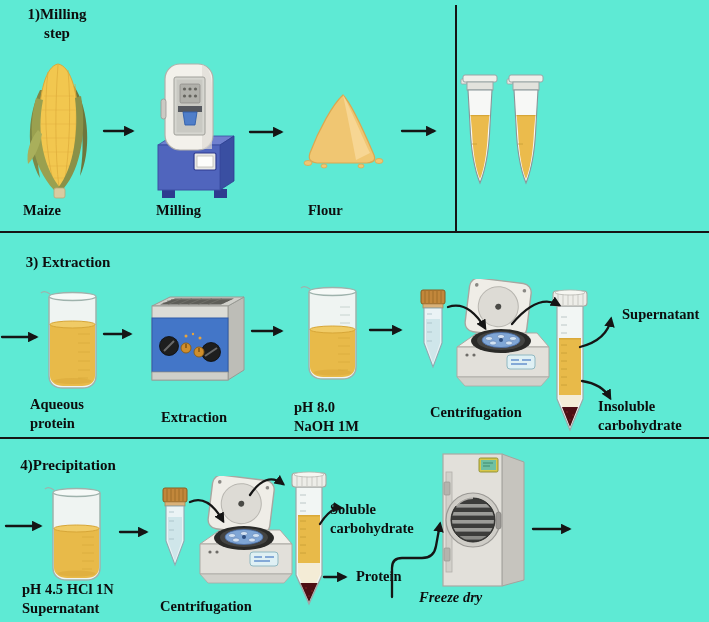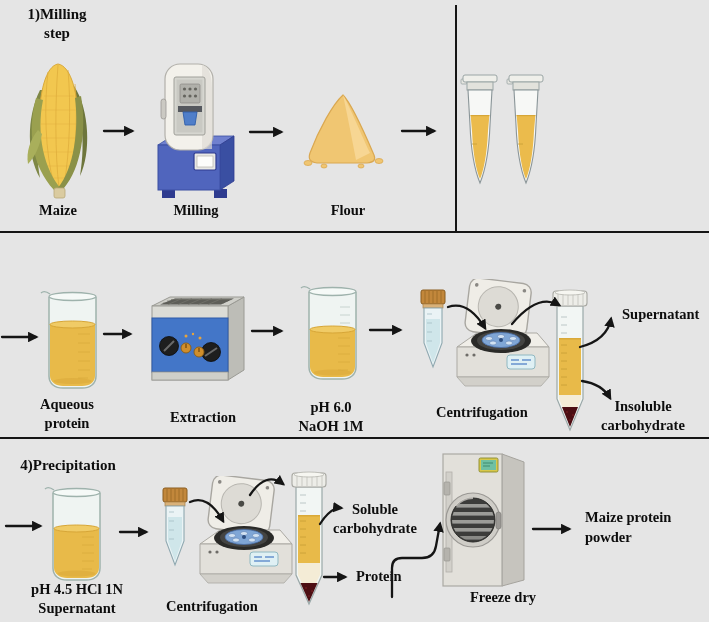--- a/index.html
+++ b/index.html
@@ -1,39 +1,40 @@
 <!DOCTYPE html>
 <html><head>
 <meta charset="utf-8">
 <style>
   html,body{margin:0;padding:0;background:#fff;}
-  #fig{position:relative;width:709px;height:622px;background:#e5e5e5;overflow:hidden;
+  #fig{position:relative;width:709px;height:622px;background:#5eead4;overflow:hidden;
        font-family:"Liberation Serif","DejaVu Serif",serif;}
   .abs{position:absolute;}
   .lbl{position:absolute;font-weight:bold;font-size:14.5px;color:#0d0d0d;
-       text-align:center;line-height:1.3;white-space:nowrap;}
+       line-height:1.3;white-space:nowrap;}
   .lbl.left{text-align:left;}
   .title{position:absolute;font-weight:bold;font-size:15px;color:#0d0d0d;
          text-align:center;line-height:1.25;white-space:nowrap;}
   .divider{position:absolute;background:#151515;}
   svg{display:block;}
 </style>
 </head>
 <body>
 
 <div id="fig">
 
   <div class="divider" style="left:0;top:231px;width:709px;height:2px;"></div>
   <div class="divider" style="left:0;top:437px;width:709px;height:2px;"></div>
   <div class="divider" style="left:455px;top:5px;width:2px;height:227px;"></div>
 
   <div class="title" style="left:14px;top:5px;width:86px;">
     <span>1)Milling</span><br>
     <span>step</span>
   </div>
+  <div class="title" style="left:18px;top:253px;width:100px;">3) Extraction</div>
   <div class="title" style="left:14px;top:456px;width:108px;">4)Precipitation</div>
 
   <svg class="abs" style="left:24px;top:56px;" width="70" height="144" viewBox="0 0 70 144">
     <path d="M16,34 C2,62 3,100 16,122 C10,86 13,54 24,34 Z" fill="#7E8745"></path>
     <path d="M50,30 C66,54 67,98 56,120 C62,84 58,50 42,32 Z" fill="#6E763C"></path>
     <path d="M34,8 C47,10 55,38 54,74 C53,106 45,128 35,133 C25,128 16,102 15,70 C15,36 22,10 34,8 Z" fill="#F2C74F" stroke="#D9A93B" stroke-width="1"></path>
     <g stroke="#DCAB3A" stroke-width="0.7" fill="none">
       <path d="M24,16 C20,48 21,98 30,128"></path>
       <path d="M34,9 C31,48 31,98 35,132"></path>
       <path d="M44,14 C47,48 46,96 40,129"></path>
@@ -173,21 +174,21 @@
     <g stroke="#BECBC7" stroke-width="0.8">
       <line x1="40" y1="22" x2="50" y2="22"></line>
         <line x1="40" y1="30" x2="50" y2="30"></line>
         <line x1="40" y1="38" x2="50" y2="38"></line>
     </g>
     <ellipse cx="32.5" cy="87.5" rx="19" ry="3" fill="#D7A637" opacity="0.5"></ellipse>
     <ellipse cx="32.5" cy="6.5" rx="23.5" ry="4" fill="#F5F9F7" stroke="#9EB2AC" stroke-width="1.3"></ellipse>
     <path d="M10,4 C6,1 3,1 1,3" fill="none" stroke="#9EB2AC" stroke-width="1.3"></path>
   </svg>
   <div class="lbl" style="left:294px;top:398px;width:74px;">
-    <span>pH 6.0</span><br>
+    <span>pH 8.0</span><br>
     <span>NaOH 1M</span>
   </div>
 
   <svg class="abs" style="left:417px;top:289px;" width="32" height="82" viewBox="0 0 32 82">
     <rect x="4" y="1" width="24" height="14" rx="2" fill="#C2873B" stroke="#8A5C1E" stroke-width="1"></rect>
     <g stroke="#A06F2A" stroke-width="1">
       <line x1="8" y1="2" x2="8" y2="14"></line>
         <line x1="12" y1="2" x2="12" y2="14"></line>
         <line x1="16" y1="2" x2="16" y2="14"></line>
       <line x1="20" y1="2" x2="20" y2="14"></line>
@@ -409,26 +410,22 @@
     <g clip-path="url(#fdclip)">
       <rect x="14" y="58" width="42" height="3.6" fill="#9C9C98"></rect>
       <rect x="14" y="66" width="42" height="3.6" fill="#9C9C98"></rect>
       <rect x="14" y="74" width="42" height="3.6" fill="#9C9C98"></rect>
       <rect x="14" y="82" width="42" height="3.6" fill="#9C9C98"></rect>
       <rect x="14" y="90" width="42" height="3.6" fill="#8A8A86"></rect>
     </g>
     <path d="M18,60 A22,22 0 0 1 35,52" fill="none" stroke="#DEDCD6" stroke-width="2" opacity="0.7"></path>
     <rect x="58" y="66" width="5" height="17" rx="2.5" fill="#9A9894" stroke="#7E7C78" stroke-width="0.7"></rect>
   </svg>
-  <div class="lbl" style="left:460px;top:588px;width:86px;">Freeze dry</div>
-
-  <div class="lbl left" style="left:585px;top:507px;line-height:1.4;">
-    <span>Maize protein</span><br>
-    <span>powder</span>
-  </div>
+  <div class="lbl" style="left:419px;top:588px;width:86px;font-style:italic;">Freeze dry</div>
+
 
   <svg class="abs" style="left:0;top:0;pointer-events:none;" width="709" height="622" viewBox="0 0 709 622">
     <defs>
       <marker id="ah" viewBox="0 0 10 10" refX="7.5" refY="5" markerWidth="4.6" markerHeight="4.6" orient="auto-start-reverse">
         <path d="M0,0 L10,5 L0,10 Z" fill="#151515"></path>
       </marker>
     </defs>
     <g fill="none" stroke="#151515" stroke-width="2.3" stroke-linecap="round">
       <path d="M104,131 L132,131" marker-end="url(#ah)"></path>
       <path d="M250,132 L281,132" marker-end="url(#ah)"></path>

